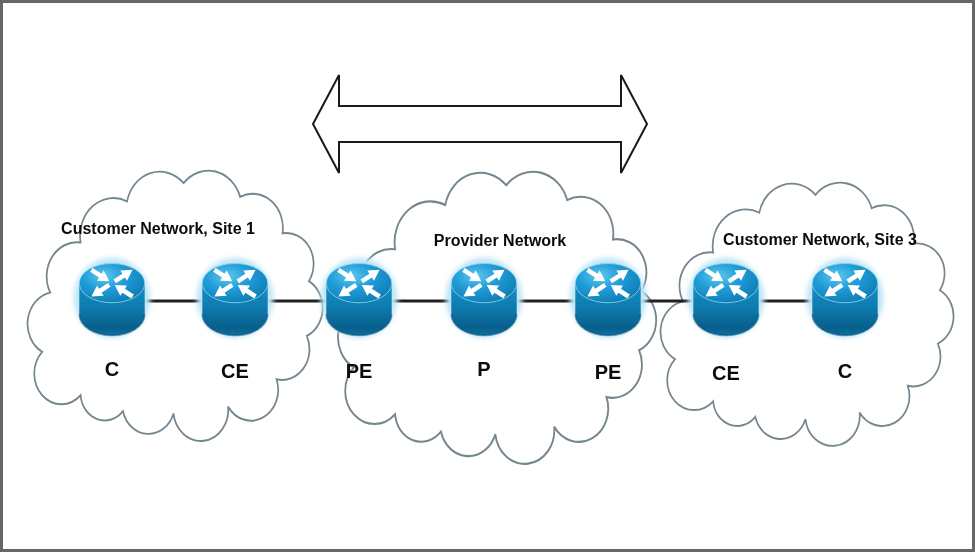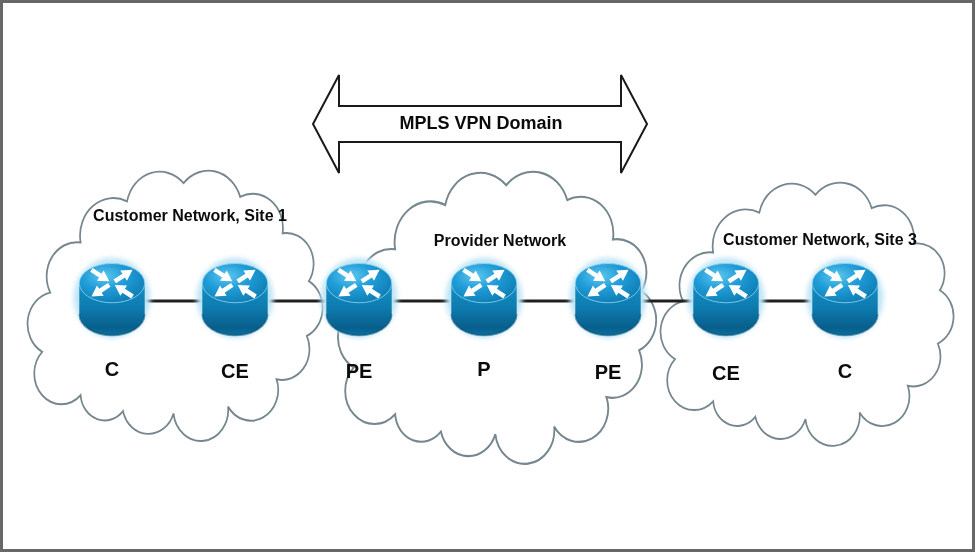--- a/index.html
+++ b/index.html
@@ -83,23 +83,22 @@
 
     <use href="#router" x="68" y="254" width="82" height="85"></use>
     <use href="#router" x="191" y="254" width="82" height="85"></use>
     <use href="#router" x="315" y="254" width="82" height="85"></use>
     <use href="#router" x="440" y="254" width="82" height="85"></use>
     <use href="#router" x="564" y="254" width="82" height="85"></use>
     <use href="#router" x="682" y="254" width="82" height="85"></use>
     <use href="#router" x="801" y="254" width="82" height="85"></use>
   </svg>
 
-  <div class="lbl arrow-title" style="left:478px;top:121px;">MPLS VPN Domain</div>
 
-  <div class="lbl cloud-title" style="left:155px;top:213px;margin-left:32px;">Customer Network, Site 1</div>
+  <div class="lbl cloud-title" style="left:155px;top:226px;">Customer Network, Site 1</div>
   <div class="lbl cloud-title" style="left:497px;top:238px;">Provider Network</div>
   <div class="lbl cloud-title" style="left:817px;top:237px;">Customer Network, Site 3</div>
 
   <div class="lbl router-label" style="left:109px;top:366px;">C</div>
   <div class="lbl router-label" style="left:232px;top:368px;">CE</div>
   <div class="lbl router-label" style="left:356px;top:368px;">PE</div>
   <div class="lbl router-label" style="left:481px;top:366px;">P</div>
   <div class="lbl router-label" style="left:605px;top:369px;">PE</div>
   <div class="lbl router-label" style="left:723px;top:370px;">CE</div>
   <div class="lbl router-label" style="left:842px;top:368px;">C</div>

